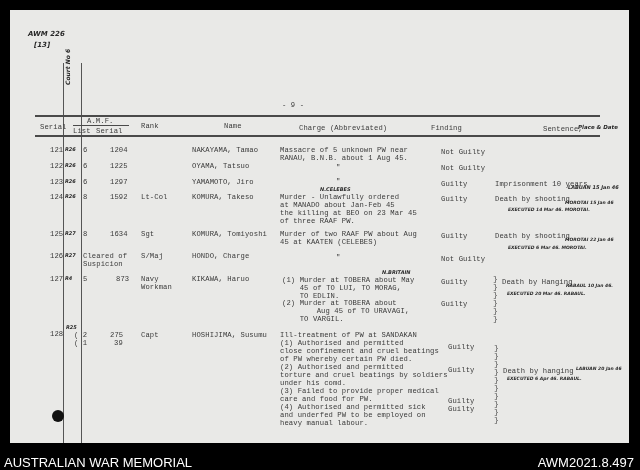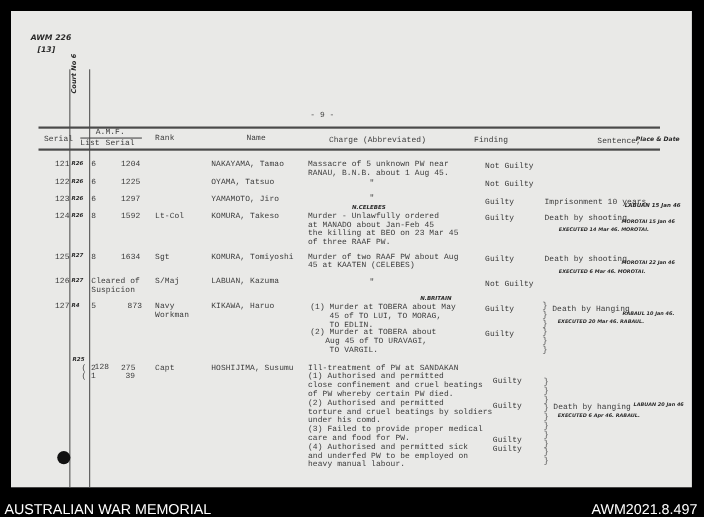--- a/index.html
+++ b/index.html
@@ -111,55 +111,55 @@
     <div class="hand" style="left:555px;top:227px;font-size:4.5px;">MOROTAI 22 Jan 46</div>
     <div class="hand" style="left:498px;top:235px;font-size:4.5px;">EXECUTED 6 Mar 46. MOROTAI.</div>
   </div>
 
   <div>
     <div class="t" style="left:40px;top:242px;">126</div>
     <div class="hand" style="left:55px;top:242px;font-size:5px;">R27</div>
     <div class="t" style="left:73px;top:242px;">Cleared of</div>
     <div class="t" style="left:73px;top:250px;">Suspicion</div>
     <div class="t" style="left:131px;top:242px;">S/Maj</div>
-    <div class="t" style="left:182px;top:242px;">LABUAN, Kazuma</div>
+    <div class="t" style="left:182px;top:242px;">HONDO, Charge</div>
     <div class="t" style="left:326px;top:243px;">"</div>
     <div class="t" style="left:431px;top:245px;">Not Guilty</div>
   </div>
 
   <div>
     <div class="t" style="left:40px;top:265px;">127</div>
     <div class="hand" style="left:55px;top:265px;font-size:5px;">R4</div>
     <div class="t" style="left:73px;top:265px;">5</div>
     <div class="t" style="left:106px;top:265px;">873</div>
     <div class="t" style="left:131px;top:265px;">Navy</div>
     <div class="t" style="left:131px;top:273px;">Workman</div>
     <div class="t" style="left:182px;top:265px;">KIKAWA, Haruo</div>
     <div class="hand" style="left:372px;top:259px;font-size:5px;">N.BRITAIN</div>
     <div class="t" style="left:272px;top:266px;">(1) Murder at TOBERA about May</div>
     <div class="t" style="left:272px;top:274px;">    45 of TO LUI, TO MORAG,</div>
     <div class="t" style="left:272px;top:282px;">    TO EDLIN.</div>
     <div class="t" style="left:431px;top:268px;">Guilty</div>
     <div class="t" style="left:272px;top:289px;">(2) Murder at TOBERA about</div>
-    <div class="t" style="left:268px;top:297px;">    Aug 45 of TO URAVAGI,</div>
+    <div class="t" style="left:289px;top:297px;">    Aug 45 of TO URAVAGI,</div>
     <div class="t" style="left:272px;top:305px;">    TO VARGIL.</div>
     <div class="t" style="left:431px;top:290px;">Guilty</div>
     <div class="brace" style="left:483px;top:265px;white-space:pre;">}
 }
 }
 }
 }
 }</div>
     <div class="t" style="left:492px;top:268px;">Death by Hanging</div>
     <div class="hand" style="left:556px;top:273px;font-size:4.5px;">RABAUL 10 Jan 46.</div>
     <div class="hand" style="left:497px;top:281px;font-size:4.5px;">EXECUTED 20 Mar 46. RABAUL.</div>
   </div>
 
   <div>
-    <div class="t" style="left:40px;top:320px;margin-left:36px;">128</div>
+    <div class="t" style="left:40px;top:320px;">128</div>
     <div class="hand" style="left:56px;top:314px;font-size:5px;">R25</div>
     <div class="t" style="left:64px;top:321px;">( 2</div>
     <div class="t" style="left:64px;top:329px;">( 1</div>
     <div class="t" style="left:100px;top:321px;">275</div>
     <div class="t" style="left:104px;top:329px;">39</div>
     <div class="t" style="left:131px;top:321px;">Capt</div>
     <div class="t" style="left:182px;top:321px;">HOSHIJIMA, Susumu</div>
     <div class="t" style="left:270px;top:321px;">Ill-treatment of PW at SANDAKAN</div>
 
     <div class="t" style="left:270px;top:329px;">(1) Authorised and permitted</div>

